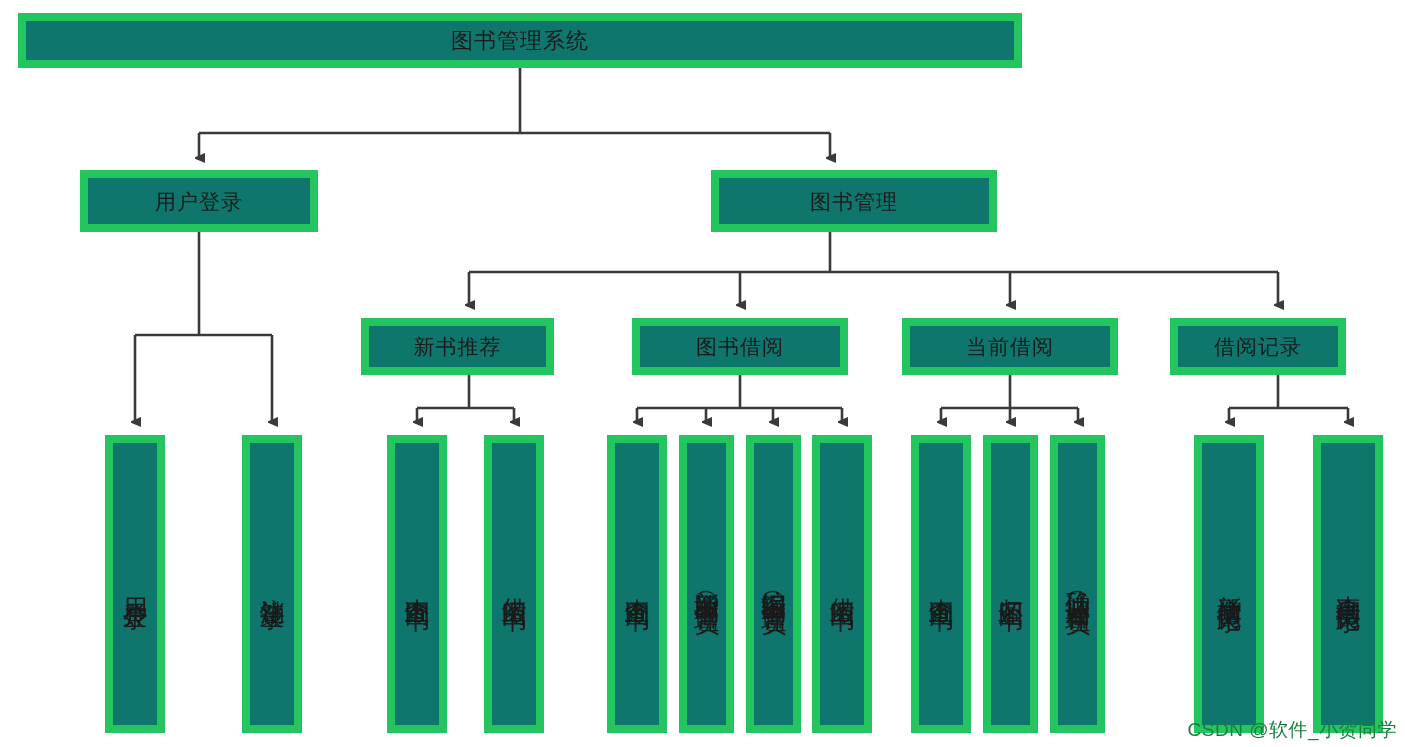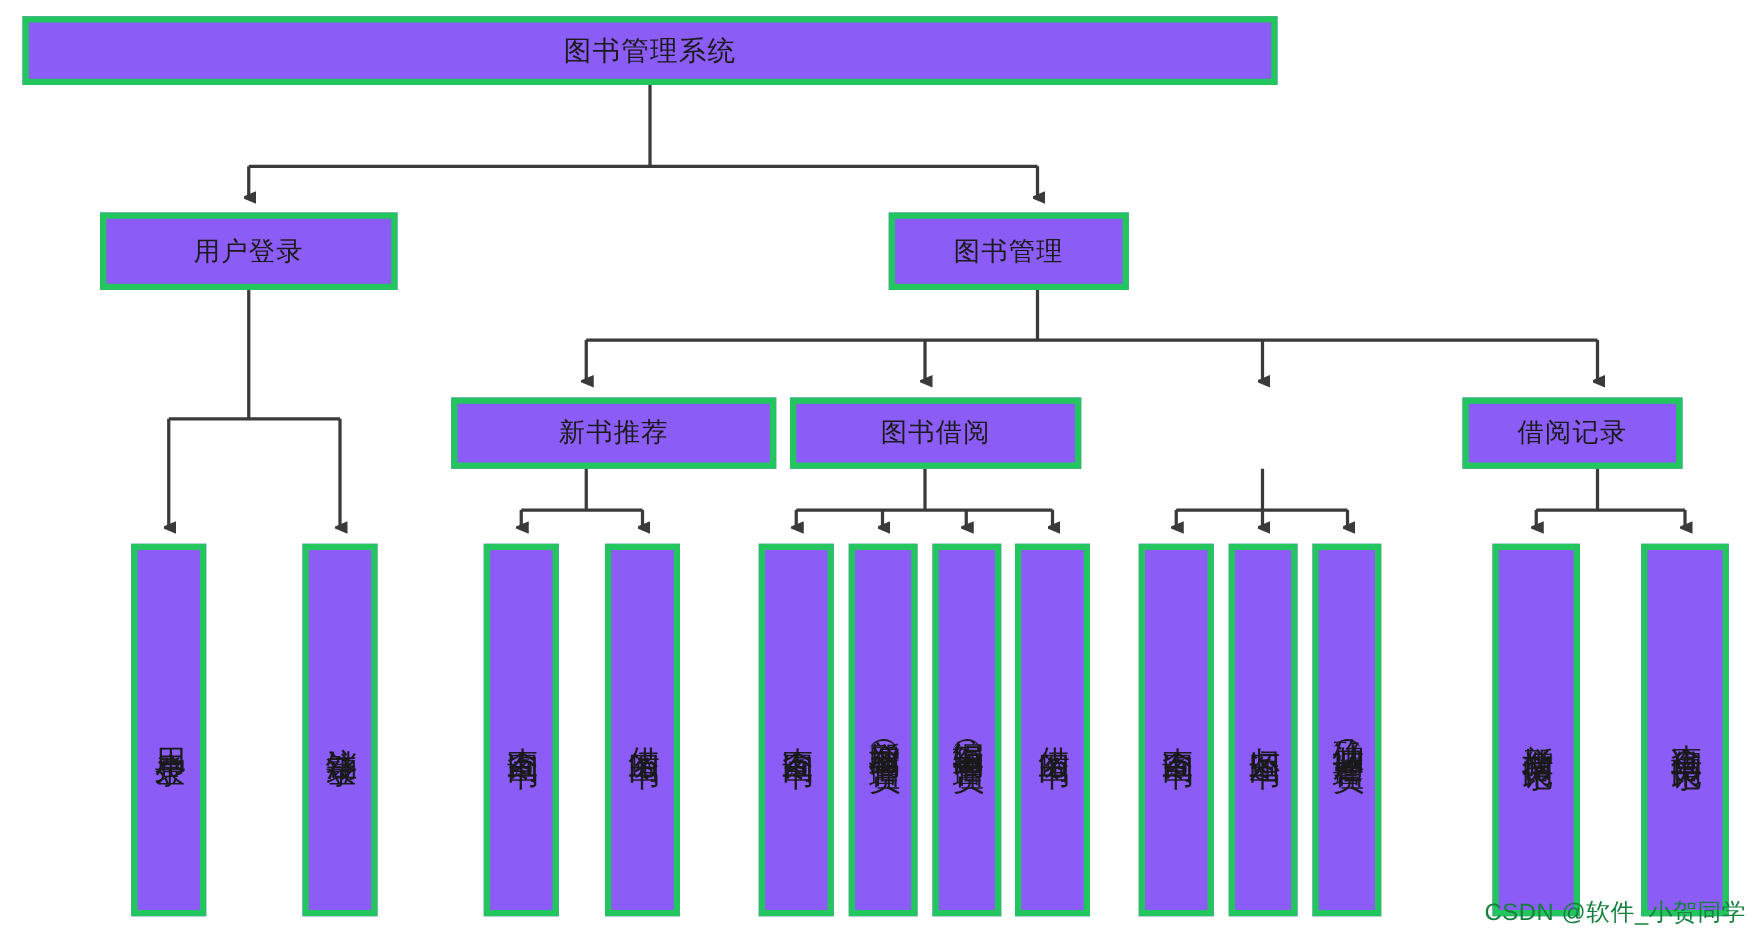--- a/index.html
+++ b/index.html
@@ -21,22 +21,22 @@
     position: absolute;
     left: 0;
     top: 0;
     width: 1405px;
     height: 747px;
     pointer-events: none;
   }
   .node {
     position: absolute;
     box-sizing: border-box;
-    background: #8b5cf6;
-    border: 5px solid #22c55e;
+    background: #0f766e;
+    border: 8px solid #22c55e;
     display: flex;
     align-items: center;
     justify-content: center;
     z-index: 2;
   }
   .node .label {
     color: #1a1a1a;
     letter-spacing: 1px;
     white-space: nowrap;
   }
@@ -126,29 +126,32 @@
     </g>
   </svg>
 
   <div class="node h root" style="left:18px; top:13px; width:1004px; height:55px;">
     <span class="label">图书管理系统</span>
   </div>
 
   <div class="node h" style="left:80px; top:170px; width:238px; height:62px;">
     <span class="label">用户登录</span>
   </div>
-  <div class="node h" style="left:711px; top:170px; width:192px; height:62px;">
+  <div class="node h" style="left:711px; top:170px; width:286px; height:62px;">
     <span class="label">图书管理</span>
   </div>
 
-  <div class="node h" style="left:361px; top:318px; width:260px; height:57px;">
+  <div class="node h" style="left:361px; top:318px; width:193px; height:57px;">
     <span class="label">新书推荐</span>
   </div>
-  <div class="node h" style="left:632px; top:318px; width:233px; height:57px;">
+  <div class="node h" style="left:632px; top:318px; width:216px; height:57px;">
     <span class="label">图书借阅</span>
+  </div>
+  <div class="node h" style="left:902px; top:318px; width:216px; height:57px;">
+    <span class="label">当前借阅</span>
   </div>
   <div class="node h" style="left:1170px; top:318px; width:176px; height:57px;">
     <span class="label">借阅记录</span>
   </div>
 
   <div class="node v" style="left:105px; top:435px; width:60px; height:298px;">
     <span class="label">用户登录</span>
   </div>
   <div class="node v" style="left:242px; top:435px; width:60px; height:298px;">
     <span class="label">注销登录</span>

